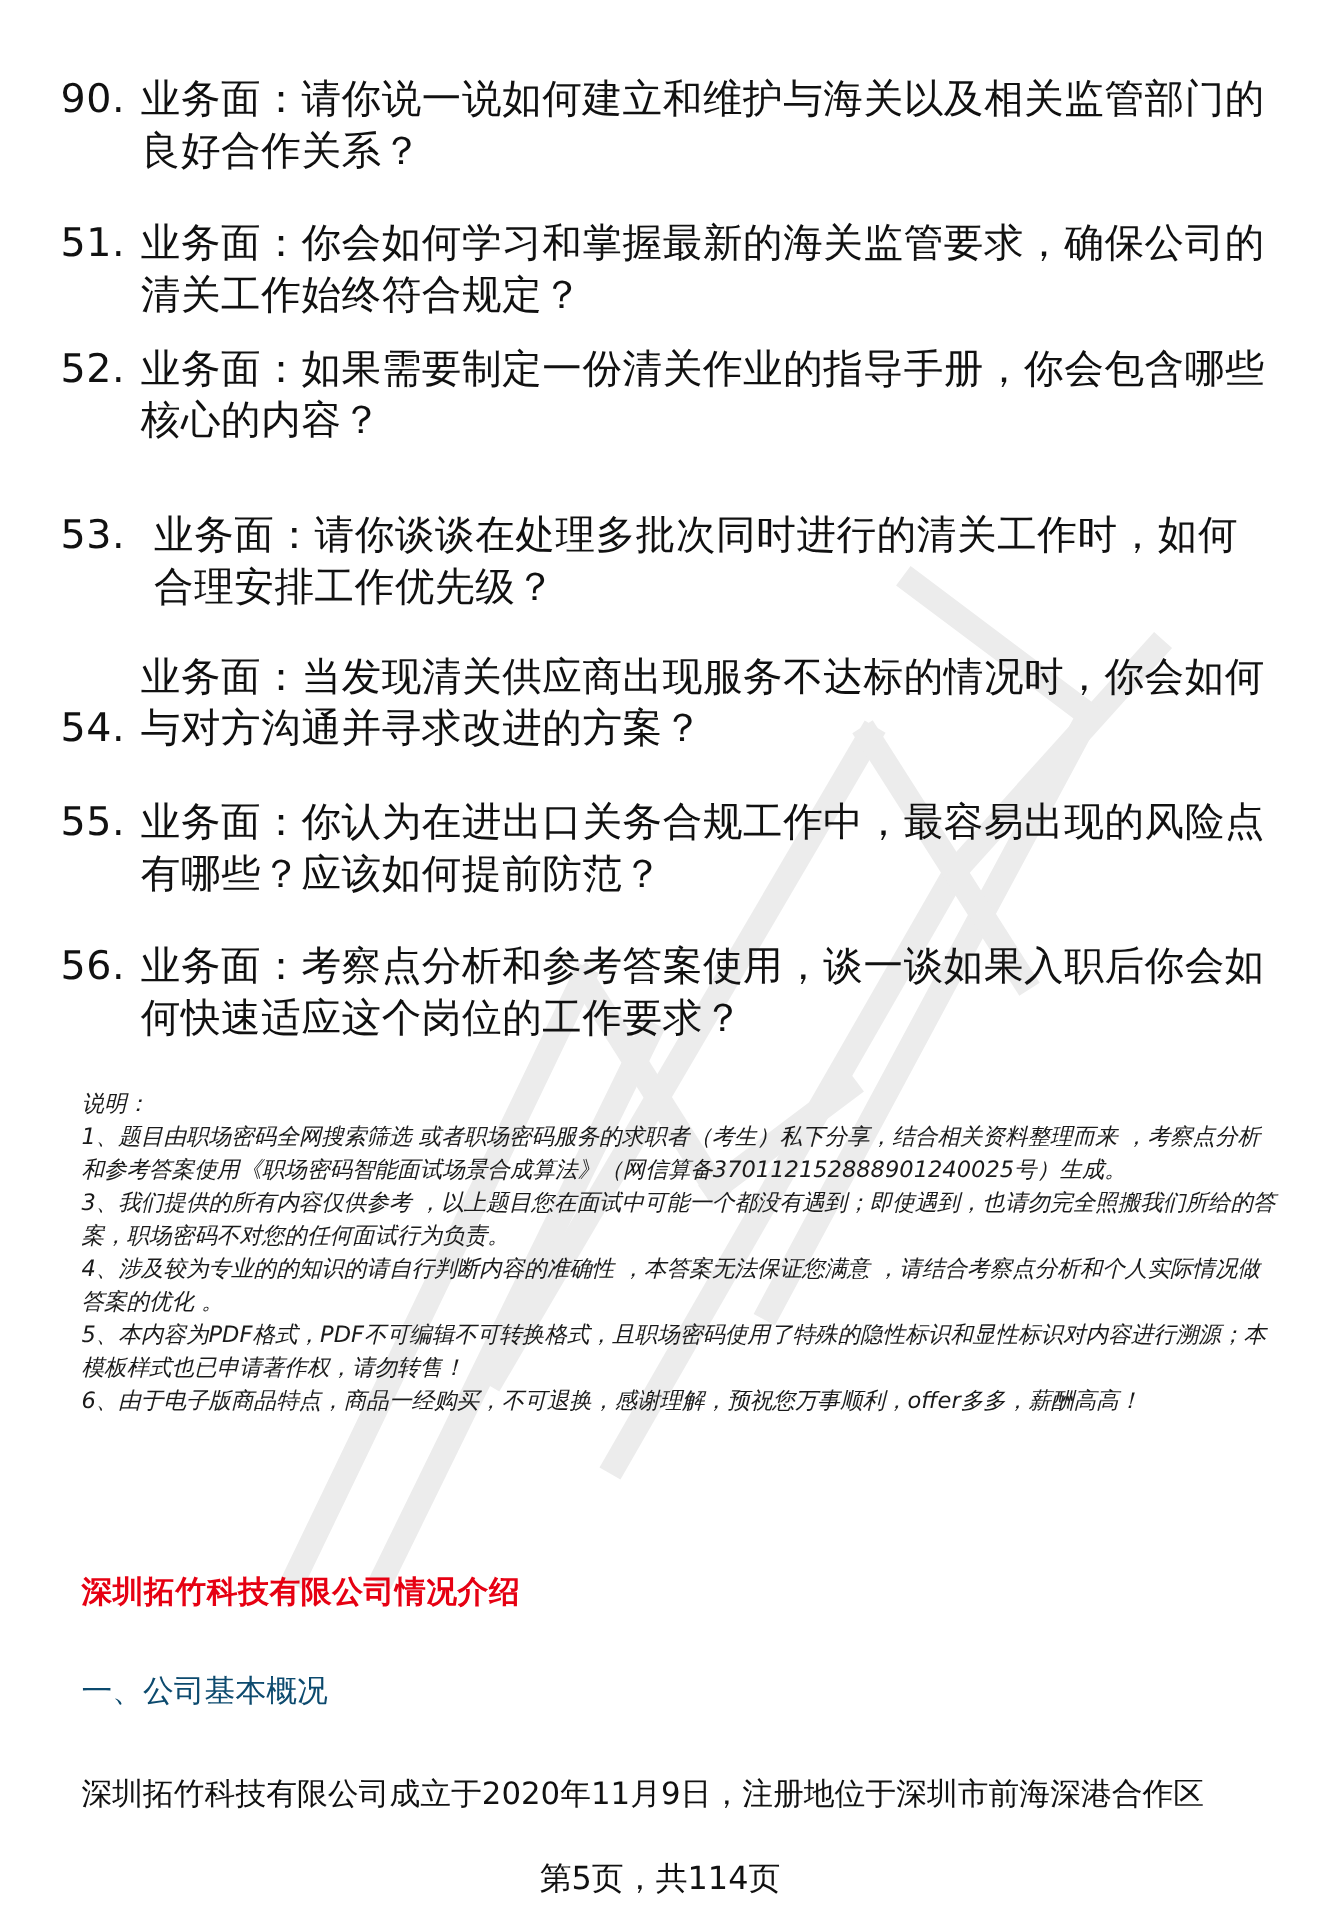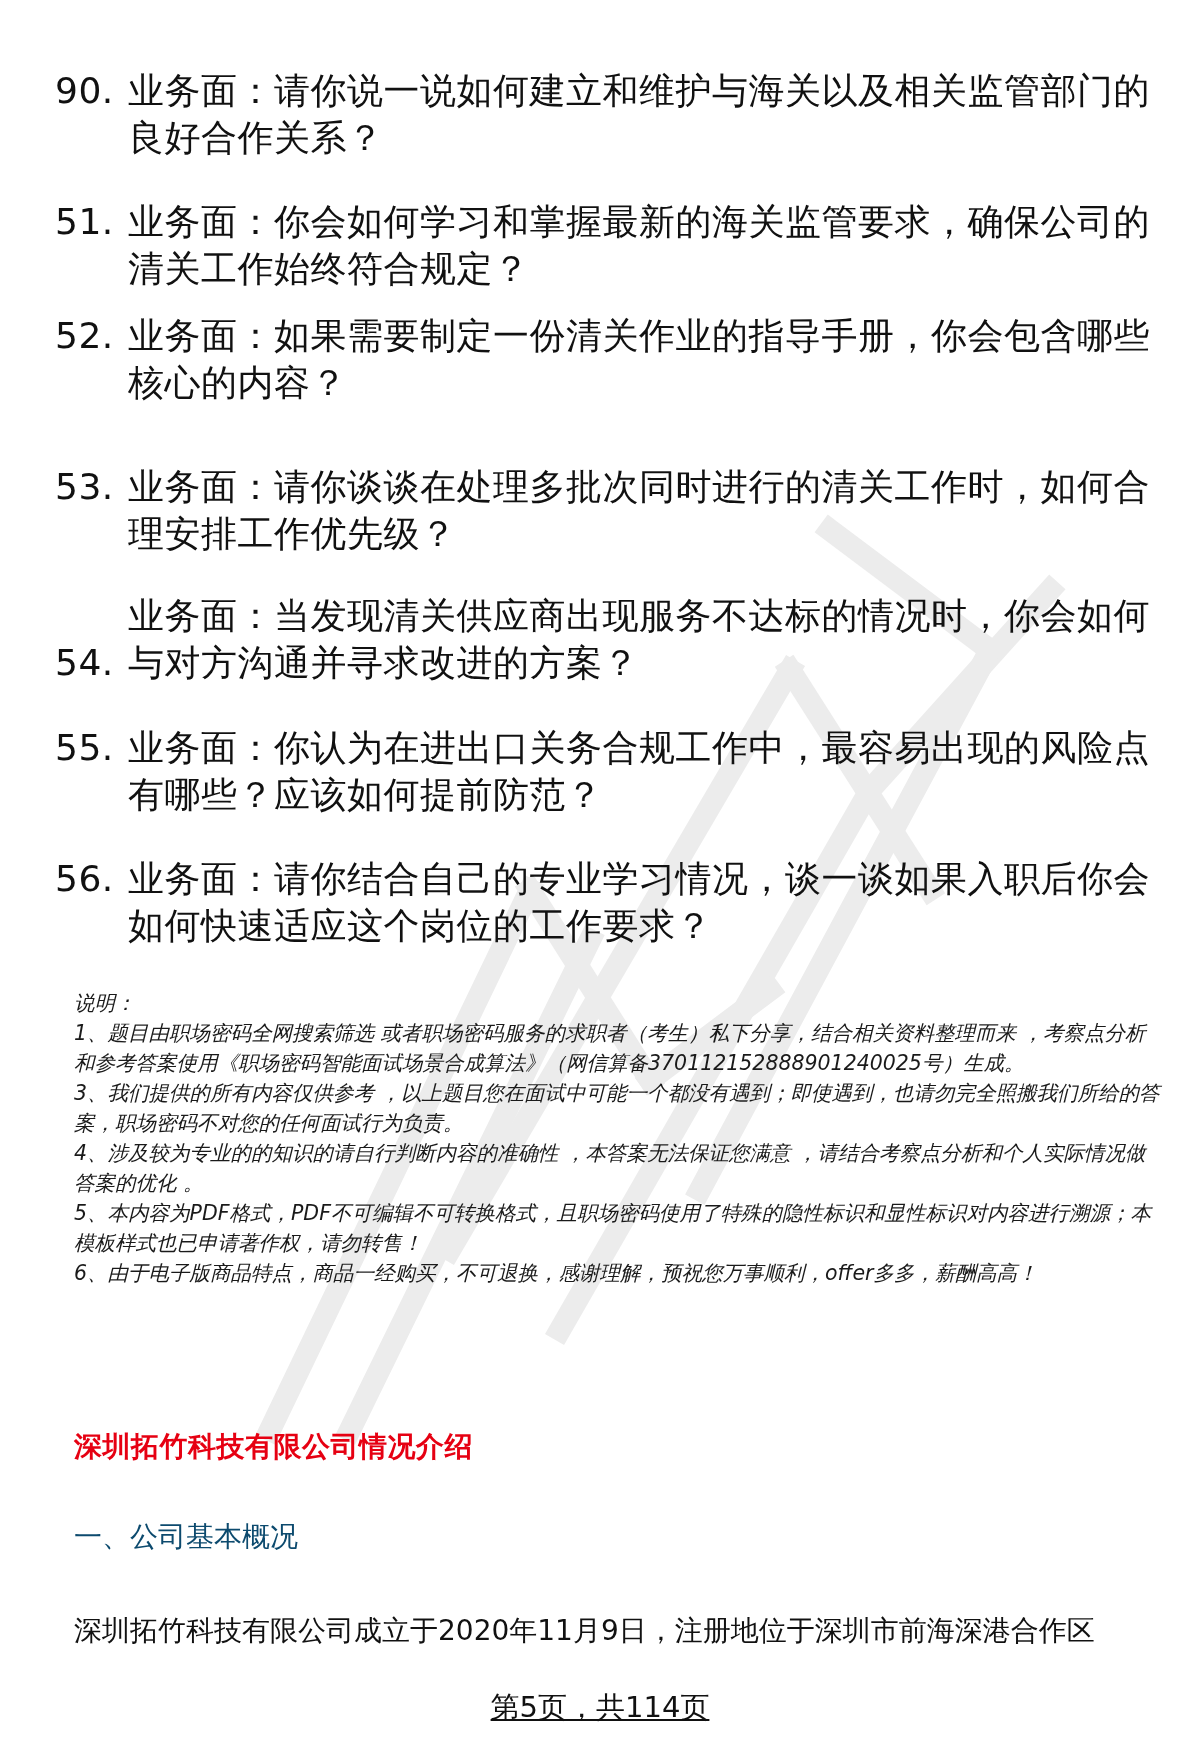--- a/index.html
+++ b/index.html
@@ -86,21 +86,20 @@
       white-space: nowrap;
     }
     .footer {
       position: absolute;
       left: 0;
       width: 1200px;
       top: 1688px;
       text-align: center;
       font-size: 29px;
       color: #111111;
-      text-decoration: underline;
     }
   </style>
 </head>
 <body>
 
 <svg class="watermark" viewBox="0 0 900 980" xmlns="http://www.w3.org/2000/svg">
   <g fill="none" stroke="#ececec" stroke-width="22" stroke-linecap="square">
     <path d="M40 960 L300 420"></path>
     <path d="M120 960 L360 470"></path>
     <path d="M300 420 L420 610"></path>
@@ -124,38 +123,38 @@
   <div class="question" style="top:198px;">
     <span class="q-num">51.</span>
     <span class="q-text">业务面：你会如何学习和掌握最新的海关监管要求，确保公司的清关工作始终符合规定？</span>
   </div>
 
   <div class="question" style="top:312px;">
     <span class="q-num">52.</span>
     <span class="q-text">业务面：如果需要制定一份清关作业的指导手册，你会包含哪些核心的内容？</span>
   </div>
 
-  <div class="question" style="top:463px;">
+  <div class="question" style="top:463px;gap:12px;">
     <span class="q-num">53.</span>
     <span class="q-text">业务面：请你谈谈在处理多批次同时进行的清关工作时，如何合理安排工作优先级？</span>
   </div>
 
   <div class="question" style="top:592px;align-items:flex-end;">
     <span class="q-num">54.</span>
     <span class="q-text">业务面：当发现清关供应商出现服务不达标的情况时，你会如何与对方沟通并寻求改进的方案？</span>
   </div>
 
   <div class="question" style="top:724px;">
     <span class="q-num">55.</span>
     <span class="q-text">业务面：你认为在进出口关务合规工作中，最容易出现的风险点有哪些？应该如何提前防范？</span>
   </div>
 
   <div class="question" style="top:855px;">
     <span class="q-num">56.</span>
-    <span class="q-text">业务面：请你结合自己的专业学习情况，谈一谈如果入职后你会如何快速适应这个岗位的工作要求？</span>
+    <span class="q-text">业务面：考察点分析和参考答案使用，谈一谈如果入职后你会如何快速适应这个岗位的工作要求？</span>
   </div>
 
   <div class="notes">
     <p>说明：</p>
     <p>1、题目由职场密码全网搜索筛选 或者职场密码服务的求职者（考生）私下分享，结合相关资料整理而来 ，考察点分析和参考答案使用《职场密码智能面试场景合成算法》（网信算备370112152888901240025号）生成。</p>
     <p>3、我们提供的所有内容仅供参考 ，以上题目您在面试中可能一个都没有遇到；即使遇到，也请勿完全照搬我们所给的答案，职场密码不对您的任何面试行为负责。</p>
     <p>4、涉及较为专业的的知识的请自行判断内容的准确性 ，本答案无法保证您满意 ，请结合考察点分析和个人实际情况做答案的优化 。</p>
     <p>5、本内容为PDF格式，PDF不可编辑不可转换格式，且职场密码使用了特殊的隐性标识和显性标识对内容进行溯源；本模板样式也已申请著作权，请勿转售！</p>
     <p>6、由于电子版商品特点，商品一经购买，不可退换，感谢理解，预祝您万事顺利，offer多多，薪酬高高！</p>
   </div>

